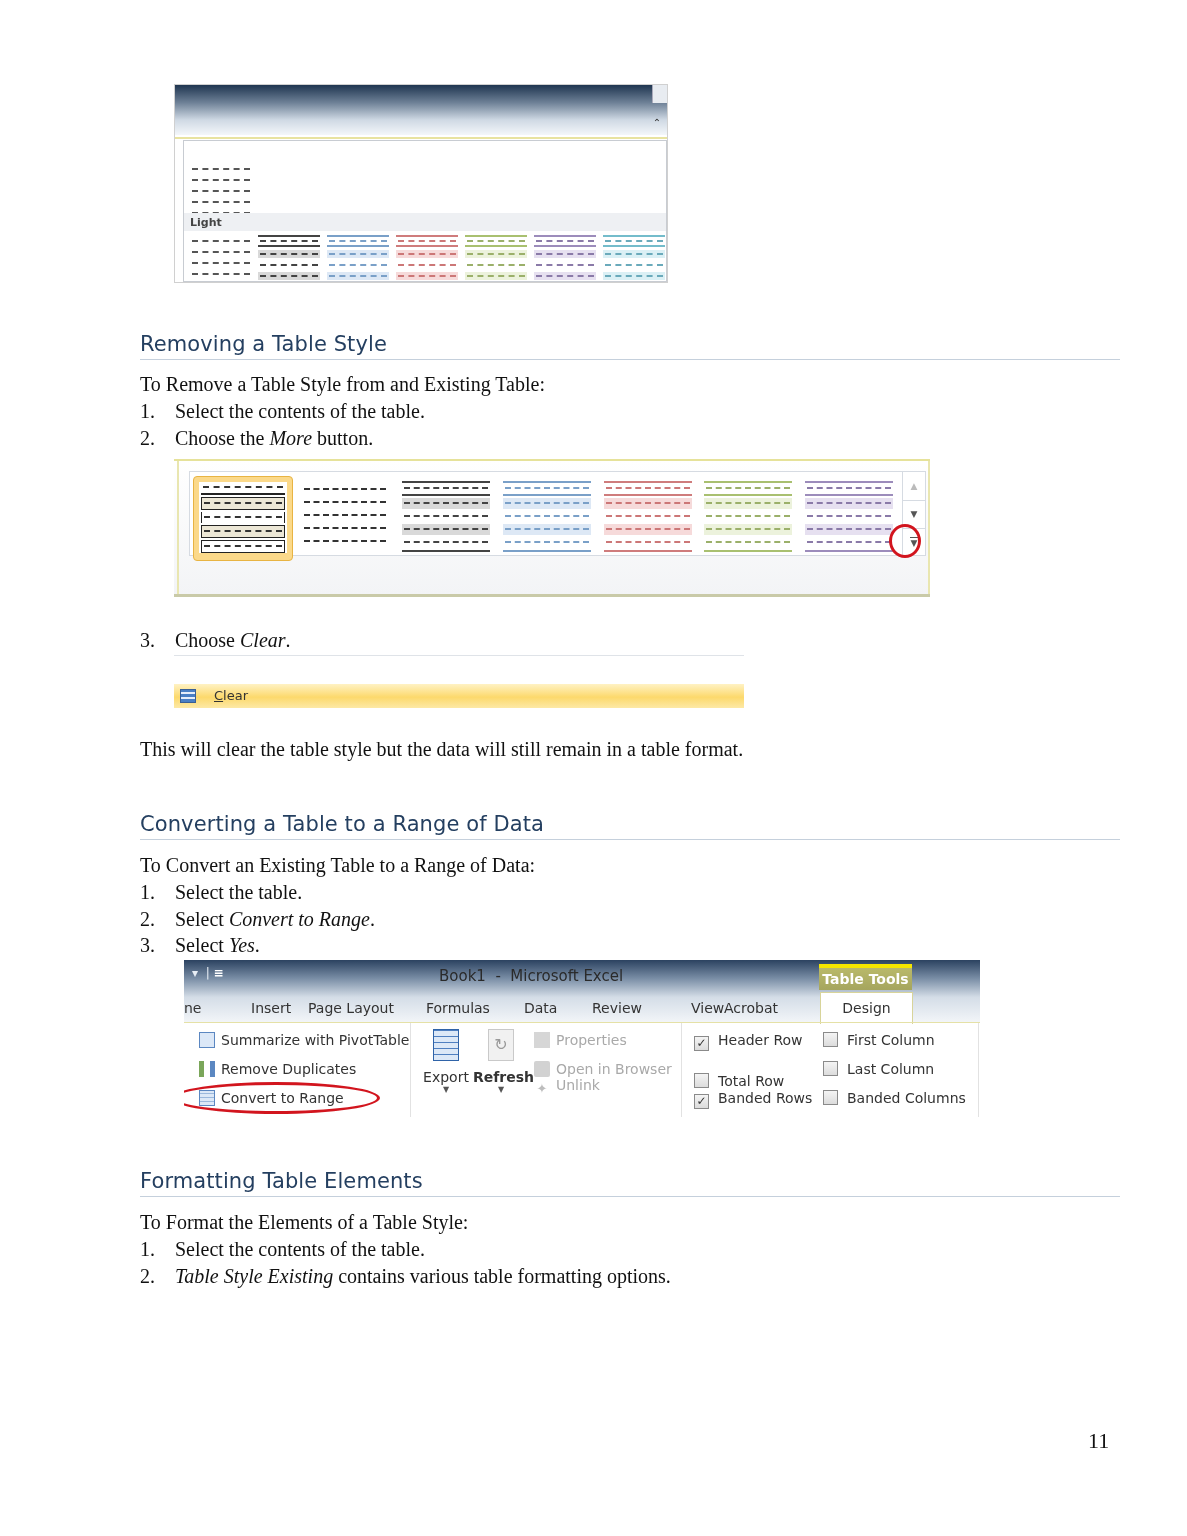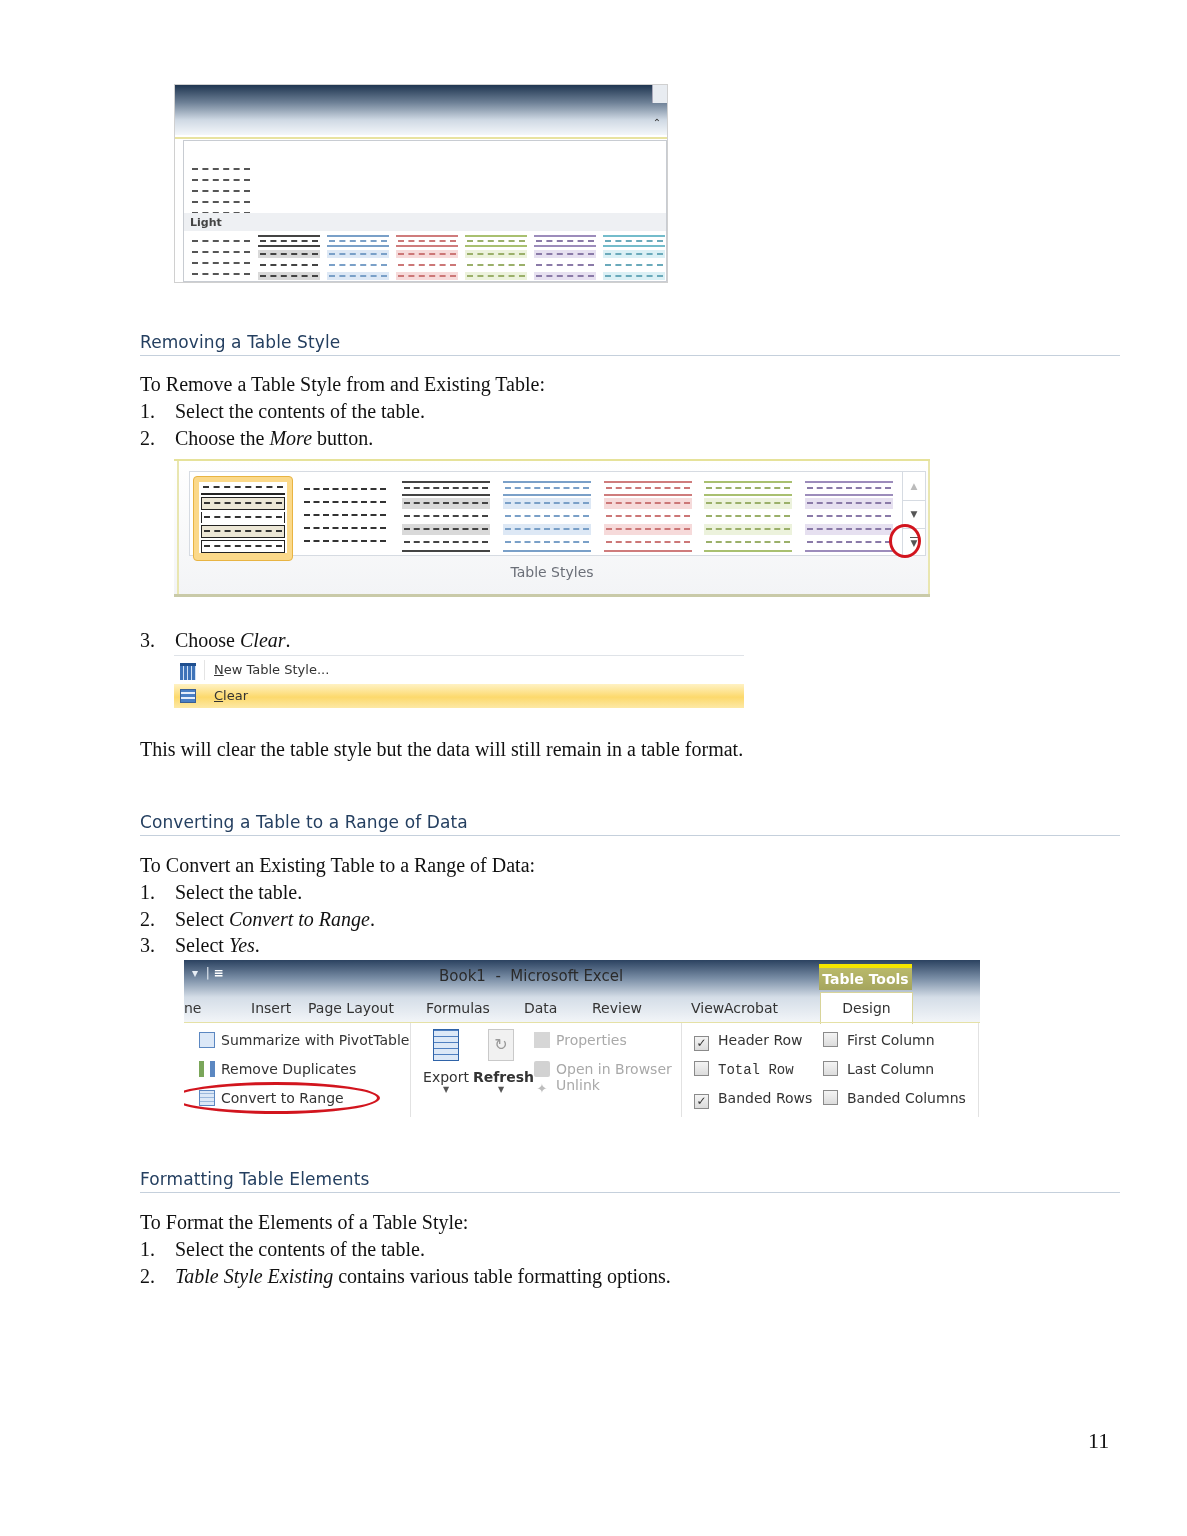--- a/index.html
+++ b/index.html
@@ -1,18 +1,18 @@
 <!DOCTYPE html>
 <html><head>
 <meta charset="utf-8">
 <style>
   html,body{margin:0;padding:0;background:#fff;}
   body{width:1187px;height:1536px;position:relative;overflow:hidden;font-family:"Liberation Serif",serif;color:#111;}
   .abs{position:absolute;}
-  .h2{position:absolute;left:140px;width:980px;font-family:"DejaVu Sans","Liberation Sans",sans-serif;font-size:17px;color:#243f60;border-bottom:1px solid #c5d0dc;padding-bottom:3px;letter-spacing:0.1px;}
+  .h2{position:absolute;left:140px;width:980px;font-family:"DejaVu Sans","Liberation Sans",sans-serif;font-size:21px;color:#243f60;border-bottom:1px solid #c5d0dc;padding-bottom:3px;letter-spacing:0.1px;}
   .p{position:absolute;left:140px;font-size:20px;line-height:27px;white-space:nowrap;}
   .li{position:absolute;left:140px;font-size:20px;line-height:27px;white-space:nowrap;}
   .li .n{display:inline-block;width:35px;}
   .ui{font-family:"DejaVu Sans","Liberation Sans",sans-serif;}
   
   .thumb{position:absolute;width:62px;}
   .tr{height:8px;margin:0 0 3px 0;position:relative;}
   .tr::after{content:"";position:absolute;left:2px;right:2px;top:3px;border-top:2px dashed var(--d,#555);}
   .band{background:var(--b,#eee);}
   .big .tr{height:11px;margin-bottom:2px;}
@@ -150,31 +150,25 @@
     </div>
 
     <div style="position:absolute;right:0;top:0;width:22px;height:28px;border-left:1px solid #d6dbe2;border-bottom:1px solid #d6dbe2;color:#bbb;font-size:9px;text-align:center;line-height:28px;">▲</div>
     <div style="position:absolute;right:0;top:29px;width:22px;height:27px;border-left:1px solid #d6dbe2;border-bottom:1px solid #d6dbe2;color:#555;font-size:9px;text-align:center;line-height:27px;">▼</div>
     <div style="position:absolute;right:0;top:57px;width:22px;height:26px;border-left:1px solid #d6dbe2;color:#555;font-size:9px;text-align:center;line-height:24px;">
         <span style="display:block;border-top:1px solid #555;width:8px;margin:8px auto 0;height:0;"></span>
         <span style="display:block;line-height:10px;">▼</span>
       </div>
   </div>
   <div style="position:absolute;left:715px;top:63px;width:32px;height:34px;border:3px solid #d2151e;border-radius:50%;box-sizing:border-box;"></div>
-  <div style="position:absolute;left:0;right:0;top:103px;text-align:center;font-size:14px;color:#6b6f78;">Table Styles</div>
 </div>
 
 <div class="li" style="top:627px;"><span class="n">3.</span><span>Choose </span><i>Clear</i><span>.</span></div>
 
 <div class="abs ui" style="left:174px;top:655px;width:570px;height:54px;border-top:1px solid #dfe3e8;">
-  <div style="position:absolute;left:0;top:2px;width:570px;height:24px;font-size:13px;color:#333;line-height:24px;">
-    <span style="position:absolute;left:6px;top:5px;width:16px;height:14px;background:repeating-linear-gradient(90deg,#3e73b8 0 3px,#cfe0f5 3px 4px);border-top:3px solid #1f4f8f;"></span>
-    <span style="position:absolute;left:30px;top:2px;bottom:2px;border-left:1px solid #e4e4e4;"></span>
-    <span style="position:absolute;left:40px;"><u>N</u><span>ew Table Style...</span></span>
-  </div>
   <div style="position:absolute;left:0;top:28px;width:570px;height:24px;background:linear-gradient(#fff2c4,#fcd96c 55%,#fde9a6);font-size:13px;color:#333;line-height:24px;">
     <span style="position:absolute;left:6px;top:5px;width:16px;height:14px;background:repeating-linear-gradient(0deg,#4a7fc4 0 3px,#e6eefa 3px 5px);border:1px solid #3a5f95;box-sizing:border-box;"></span>
     <span style="position:absolute;left:40px;"><u>C</u><span>lear</span></span>
   </div>
 </div>
 
 <div class="p" style="top:736px;">This will clear the table style but the data will still remain in a table format.</div>
 
 <div class="h2" style="top:812px;">Converting a Table to a Range of Data</div>
 <div class="p" style="top:852px;">To Convert an Existing Table to a Range of Data:</div>
@@ -218,21 +212,21 @@
       <div style="margin-top:8px;font-weight:bold;">Refresh</div>
       <div style="font-size:8px;color:#555;">▼</div>
     </div>
     <div class="rib-item dis" style="left:123px;top:9px;"><span class="ico" style="background:#d6d6d6;"></span><span>Properties</span></div>
     <div class="rib-item dis" style="left:123px;top:38px;"><span class="ico" style="background:#d2d2d2;border-radius:2px;"></span><span>Open in Browser</span></div>
     <div class="rib-item dis" style="left:123px;top:54px;"><span class="ico" style="color:#bdbdbd;font-size:13px;text-align:center;">✦</span><span>Unlink</span></div>
   </div>
 
   <div style="position:absolute;left:498px;top:63px;width:296px;height:94px;border-right:1px solid #e2e2e2;">
     <div class="rib-item" style="left:12px;top:9px;"><span class="cb">✓</span><span>Header Row</span></div>
-    <div class="rib-item" style="left:12px;top:38px;font-family:Liberation Mono, monospace;"><span class="cb"></span><span>Total Row</span></div>
+    <div class="rib-item" style="left:12px;top:50px;"><span class="cb"></span><span>Total Row</span></div>
     <div class="rib-item" style="left:12px;top:67px;"><span class="cb">✓</span><span>Banded Rows</span></div>
     <div class="rib-item" style="left:141px;top:9px;"><span class="cb"></span><span>First Column</span></div>
     <div class="rib-item" style="left:141px;top:38px;"><span class="cb"></span><span>Last Column</span></div>
     <div class="rib-item" style="left:141px;top:67px;"><span class="cb"></span><span>Banded Columns</span></div>
   </div>
 </div>
 
 <div class="h2" style="top:1169px;">Formatting Table Elements</div>
 <div class="p" style="top:1209px;">To Format the Elements of a Table Style:</div>
 <div class="li" style="top:1236px;"><span class="n">1.</span><span>Select the contents of the table.</span></div>

